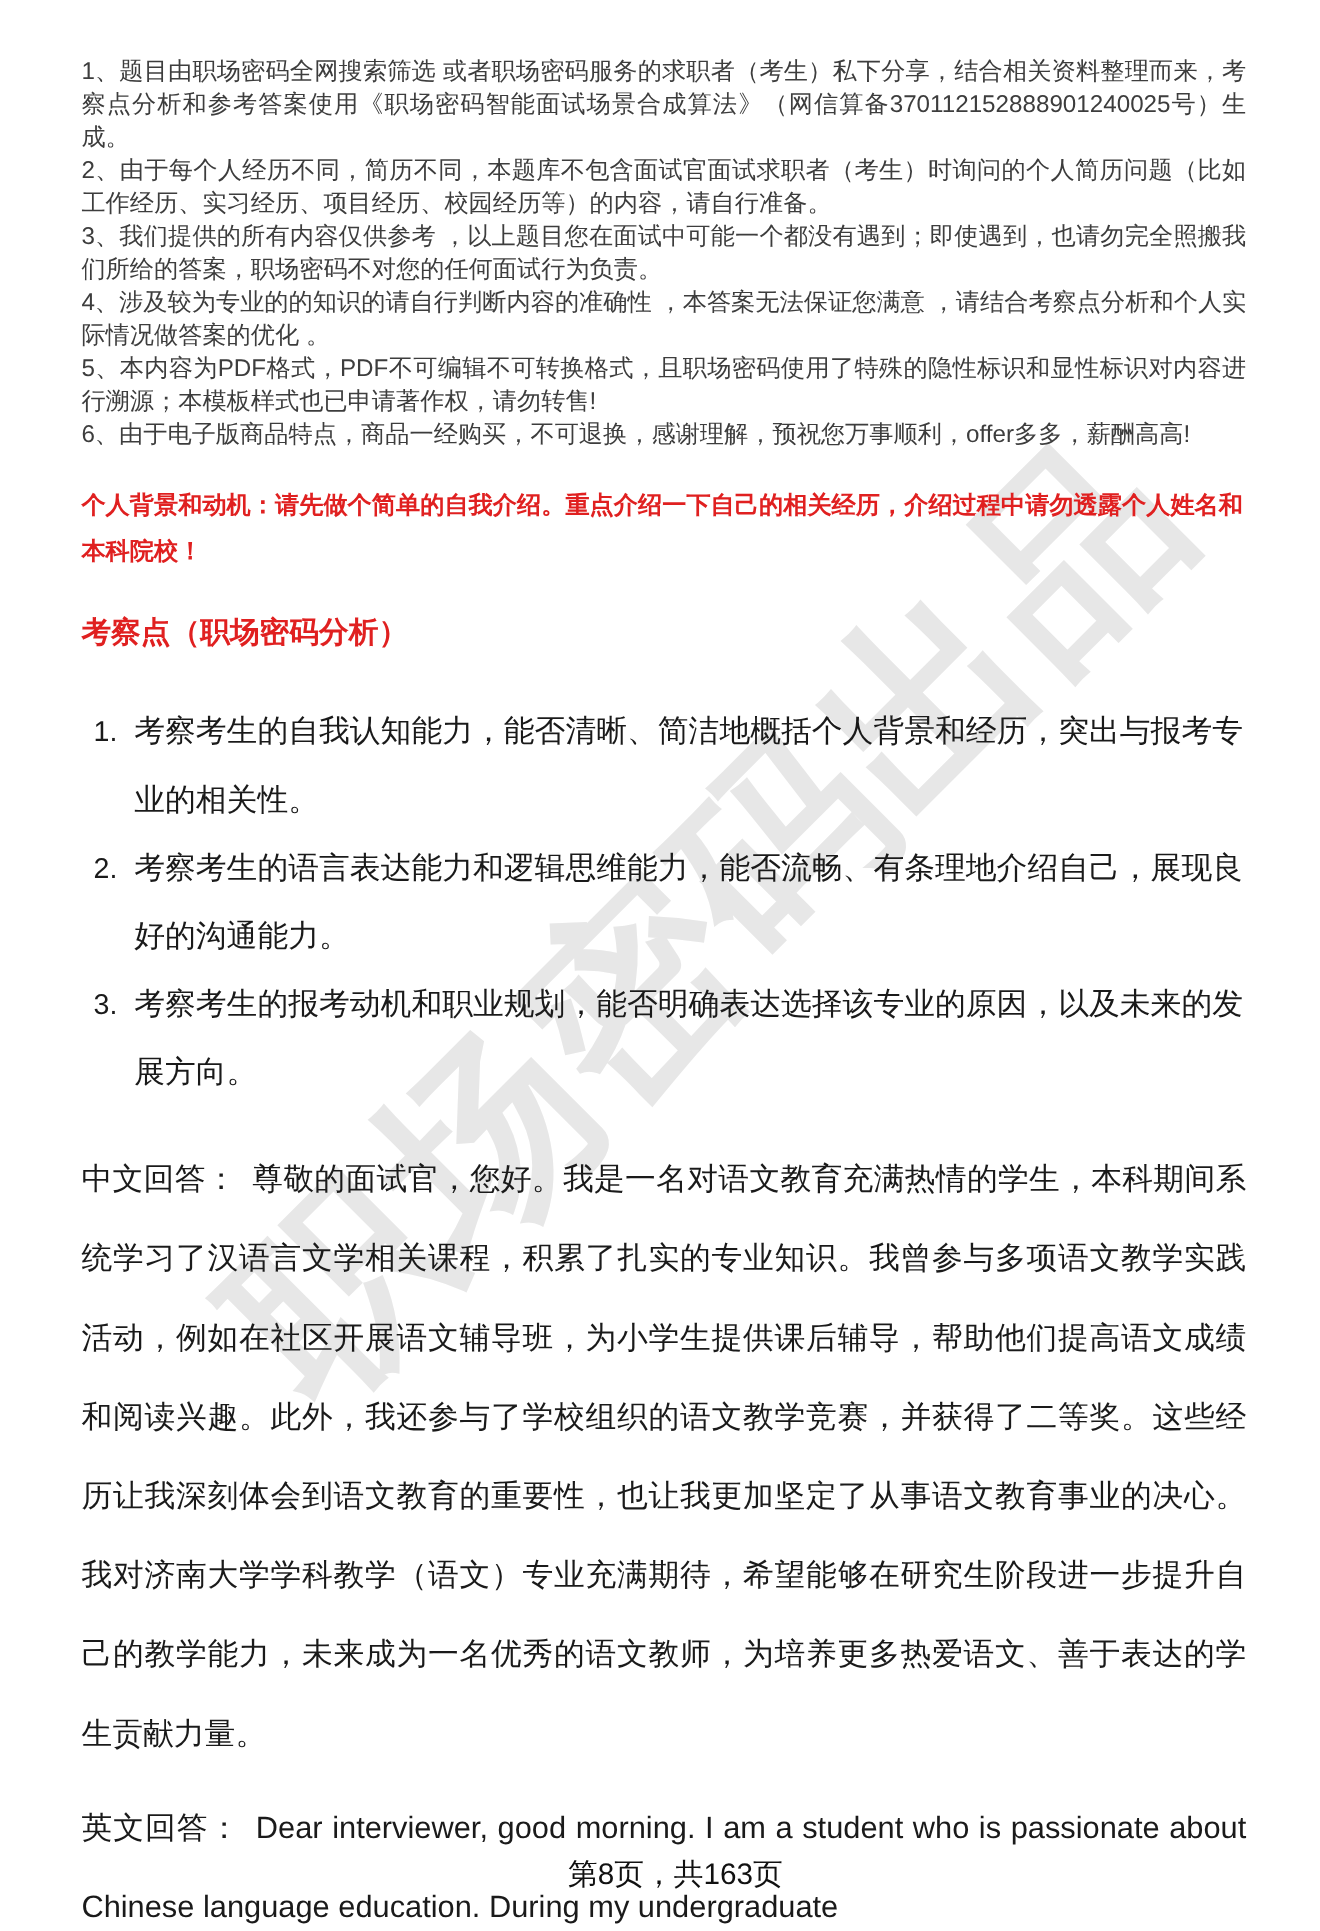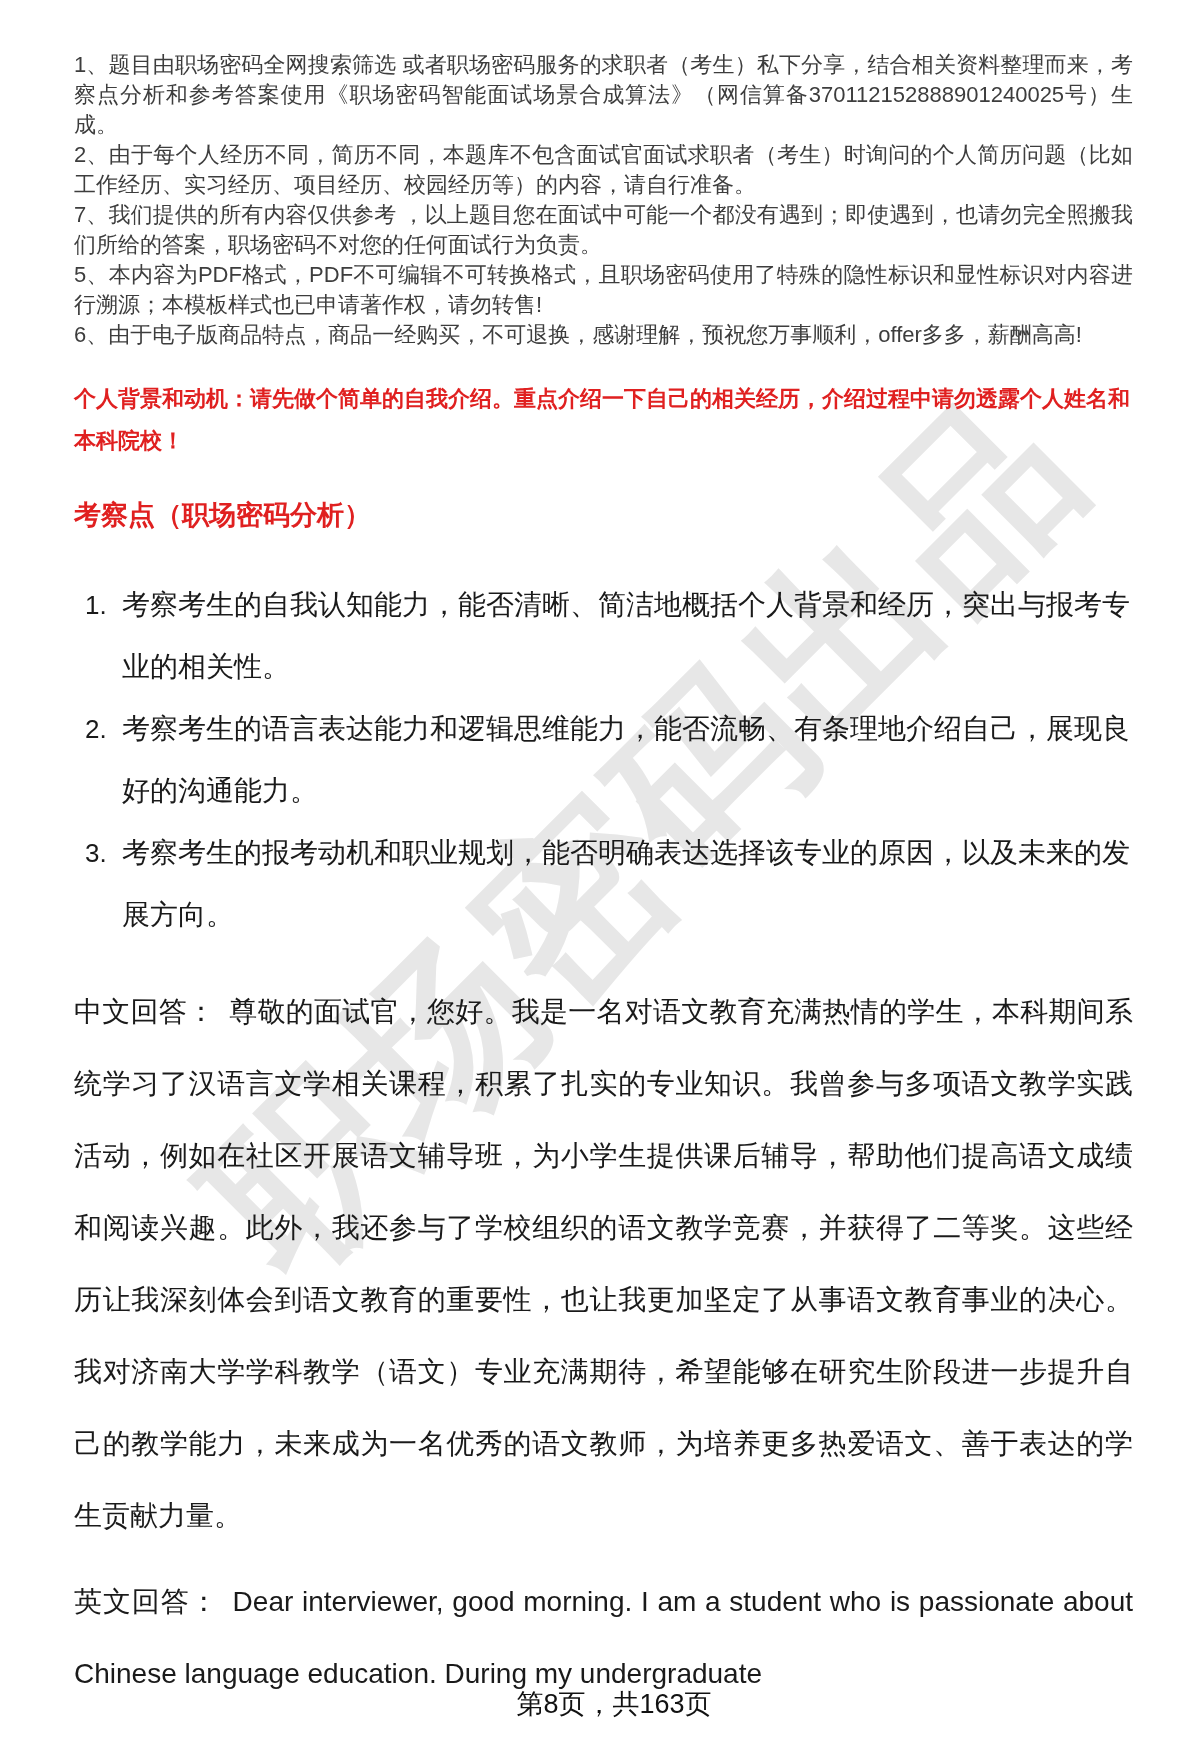--- a/index.html
+++ b/index.html
@@ -98,21 +98,22 @@
 </head>
 <body>
 
 <div class="watermark">职场密码出品</div>
 
 <div class="content">
 
   <div class="disclaimers">
     <p>1、题目由职场密码全网搜索筛选 或者职场密码服务的求职者（考生）私下分享，结合相关资料整理而来，考察点分析和参考答案使用《职场密码智能面试场景合成算法》（网信算备370112152888901240025号）生成。</p>
     <p>2、由于每个人经历不同，简历不同，本题库不包含面试官面试求职者（考生）时询问的个人简历问题（比如工作经历、实习经历、项目经历、校园经历等）的内容，请自行准备。</p>
-    <p>7、我们提供的所有内容仅供参考 ，以上题目您在面试中可能一个都没有遇到；即使遇到，也请勿完全照搬我们所给的答案，职场密码不对您的任何面试行为负责。</p>
+    <p>3、我们提供的所有内容仅供参考 ，以上题目您在面试中可能一个都没有遇到；即使遇到，也请勿完全照搬我们所给的答案，职场密码不对您的任何面试行为负责。</p>
+    <p>4、涉及较为专业的的知识的请自行判断内容的准确性 ，本答案无法保证您满意 ，请结合考察点分析和个人实际情况做答案的优化 。</p>
     <p>5、本内容为PDF格式，PDF不可编辑不可转换格式，且职场密码使用了特殊的隐性标识和显性标识对内容进行溯源；本模板样式也已申请著作权，请勿转售!</p>
     <p>6、由于电子版商品特点，商品一经购买，不可退换，感谢理解，预祝您万事顺利，offer多多，薪酬高高!</p>
   </div>
 
   <p class="question-heading">个人背景和动机：请先做个简单的自我介绍。重点介绍一下自己的相关经历，介绍过程中请勿透露个人姓名和本科院校！</p>
 
   <p class="analysis-heading">考察点（职场密码分析）</p>
 
   <div class="points">
     <div class="point">

